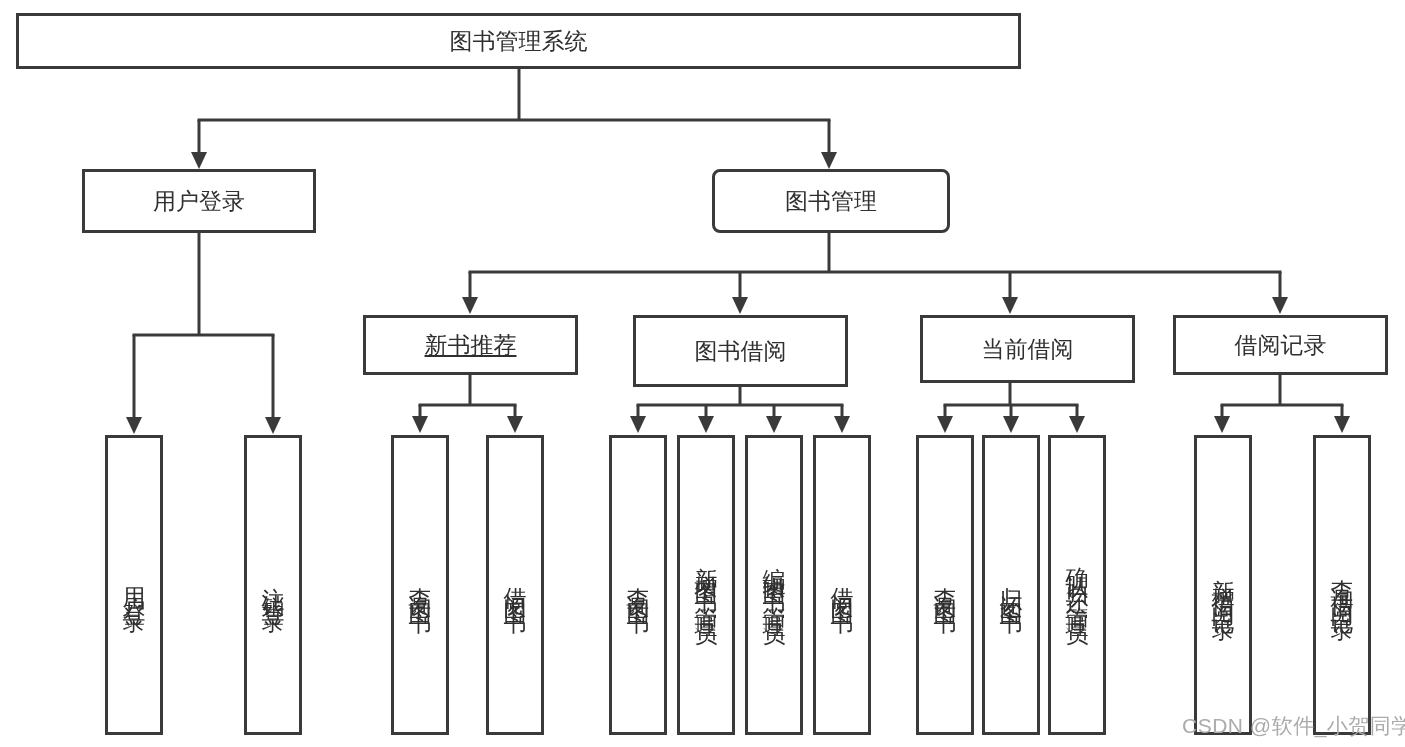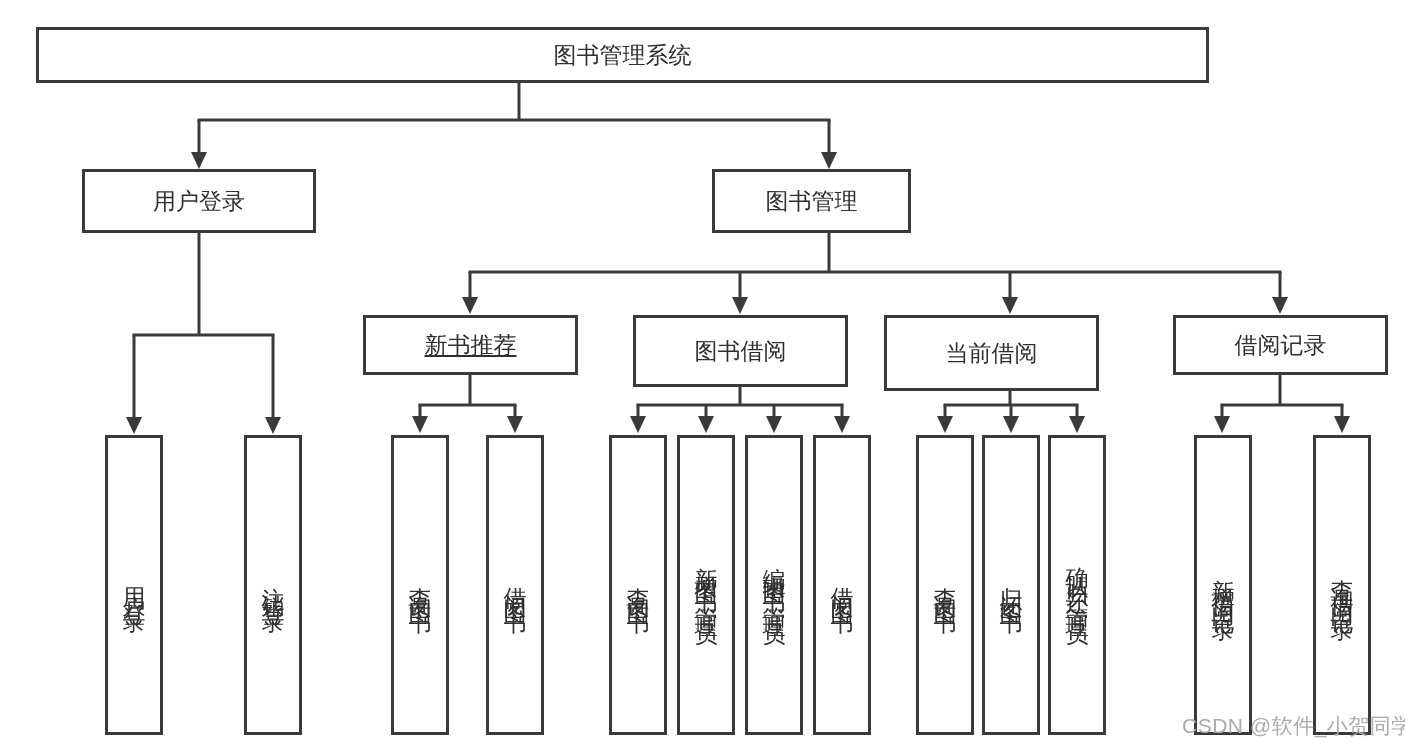--- a/index.html
+++ b/index.html
@@ -108,28 +108,28 @@
       <polygon points="1077,433 1069,416 1085,416"></polygon>
 
     <path d="M1280 375 V405"></path>
     <path d="M1220.5 405 H1343.5"></path>
     <path d="M1222 405 V418"></path>
       <polygon points="1222,433 1214,416 1230,416"></polygon>
     <path d="M1342 405 V418"></path>
       <polygon points="1342,433 1334,416 1350,416"></polygon>
   </svg>
 
-  <div class="node" style="left:16px; top:27px; width:1173px; height:56px;margin-left:20px;">图书管理系统</div>
+  <div class="node" style="left:16px; top:13px; width:1005px; height:56px;">图书管理系统</div>
 
   <div class="node" style="left:82px; top:169px; width:234px; height:64px;">用户登录</div>
-  <div class="node" style="left:712px; top:169px; width:199px; height:64px;">图书管理</div>
+  <div class="node" style="left:712px; top:169px; width:238px; height:64px;border-radius:8px;">图书管理</div>
 
   <div class="node" style="left:363px; top:315px; width:215px; height:60px;text-decoration:underline;">新书推荐</div>
   <div class="node" style="left:633px; top:315px; width:215px; height:72px;">图书借阅</div>
-  <div class="node" style="left:884px; top:315px; width:215px; height:76px;">当前借阅</div>
+  <div class="node" style="left:920px; top:315px; width:215px; height:68px;">当前借阅</div>
   <div class="node" style="left:1173px; top:315px; width:215px; height:60px;">借阅记录</div>
 
   <div class="node leaf" style="left:105px; top:435px; width:58px; height:300px;">用户登录</div>
   <div class="node leaf" style="left:244px; top:435px; width:58px; height:300px;">注销登录</div>
 
   <div class="node leaf" style="left:391px; top:435px; width:58px; height:300px;">查询图书</div>
   <div class="node leaf" style="left:486px; top:435px; width:58px; height:300px;">借阅图书</div>
 
   <div class="node leaf" style="left:609px; top:435px; width:58px; height:300px;">查询图书</div>
   <div class="node leaf" style="left:677px; top:435px; width:58px; height:300px;">新增图书（管理员）</div>

